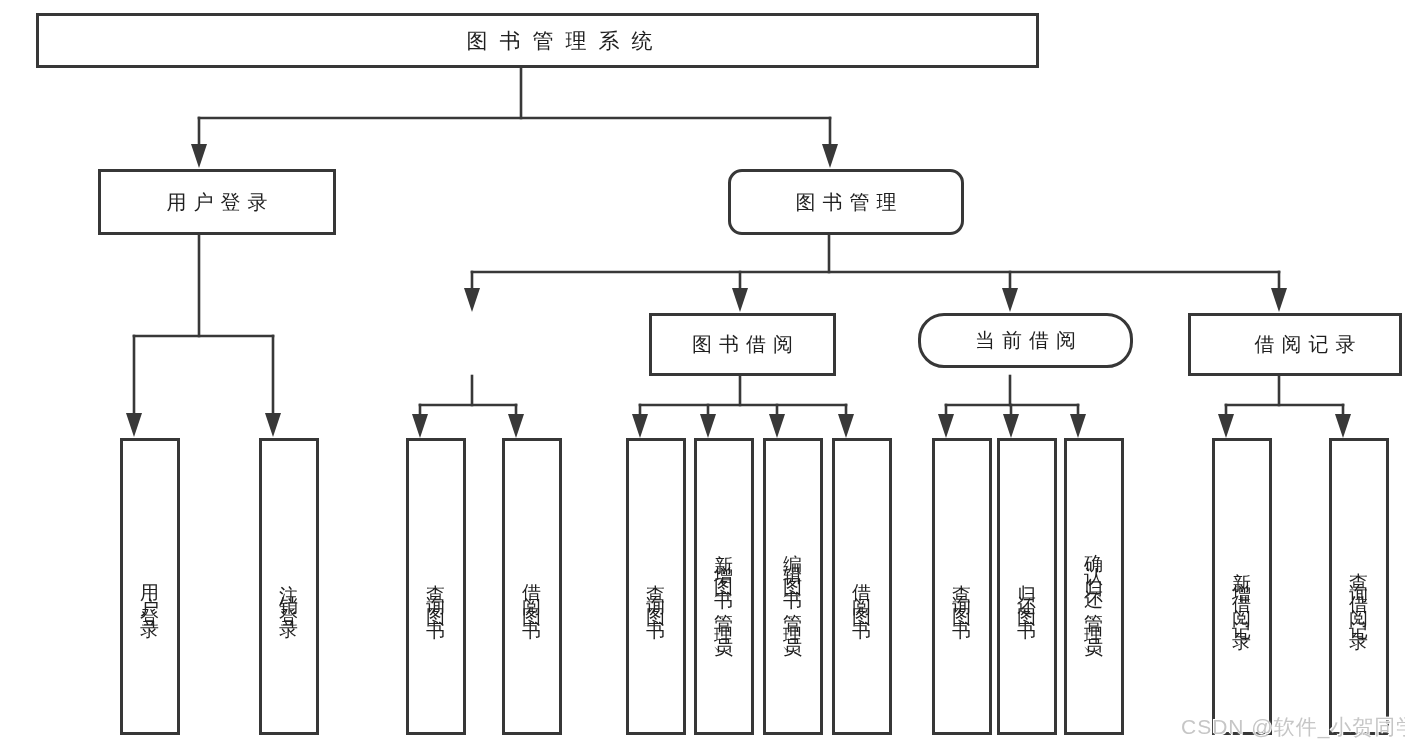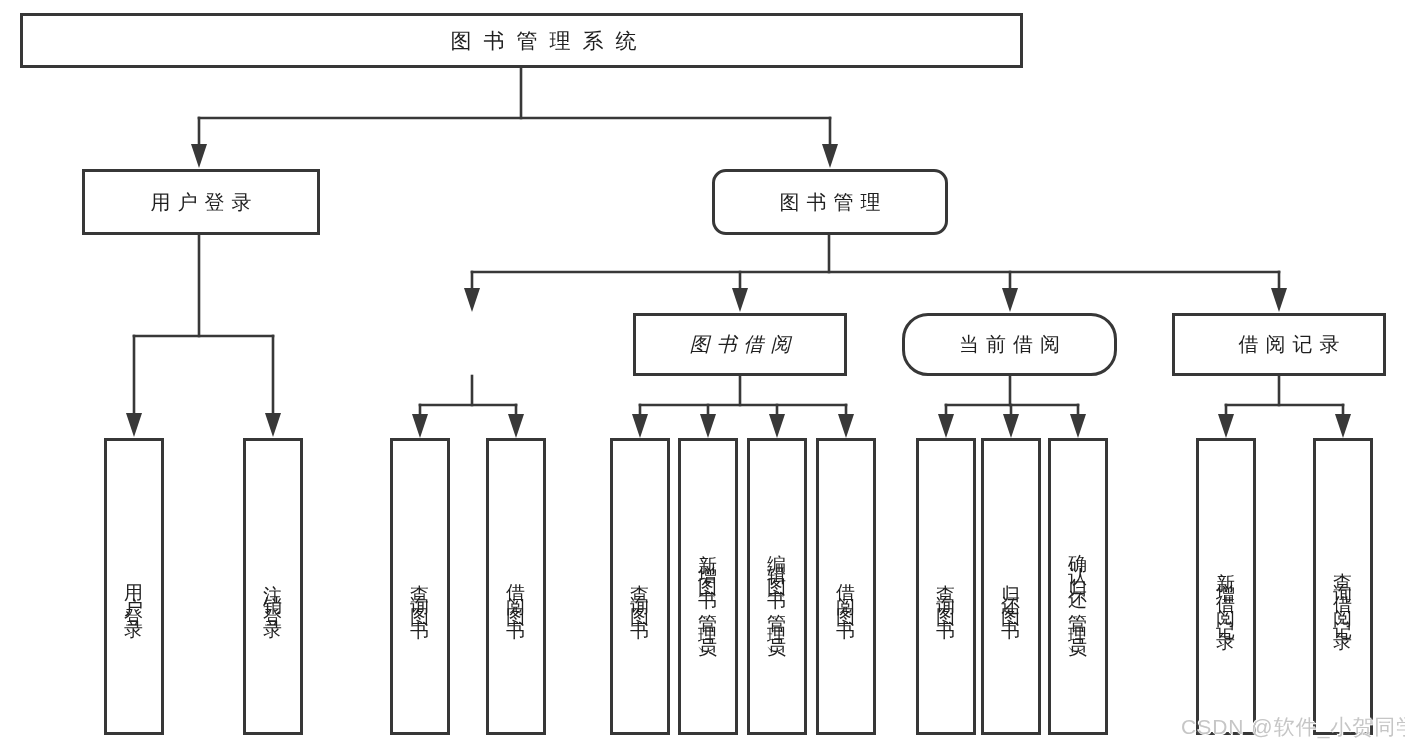--- a/index.html
+++ b/index.html
@@ -19,20 +19,21 @@
     z-index: 1;
   }
   .box {
     position: absolute;
     background: #ffffff;
     border: 3px solid #373737;
     display: flex;
     align-items: center;
     justify-content: center;
     z-index: 2;
+    margin-left: 16px;
   }
   .hlabel {
     font-size: 20px;
     letter-spacing: 7px;
     text-indent: 7px; 
     white-space: nowrap;
     color: #1f1f1f;
   }
   .root-label {
     font-size: 21px;
@@ -134,24 +135,24 @@
     <span class="root-label">图书管理系统</span>
   </div>
 
   <div class="box" style="left:82px; top:169px; width:238px; height:66px;">
     <span class="hlabel">用户登录</span>
   </div>
   <div class="box" style="left:712px; top:169px; width:236px; height:66px;border-radius:14px;">
     <span class="hlabel">图书管理</span>
   </div>
 
-  <div class="box" style="left:633px; top:313px; width:214px; height:63px;font-style:italic;">
+  <div class="box" style="left:633px; top:313px; width:187px; height:63px;">
     <span class="hlabel">图书借阅</span>
   </div>
-  <div class="box" style="left:902px; top:313px; width:215px; height:63px;border-radius:26px;">
+  <div class="box" style="left:902px; top:313px; width:215px; height:55px;border-radius:26px;">
     <span class="hlabel">当前借阅</span>
   </div>
   <div class="box" style="left:1172px; top:313px; width:214px; height:63px;padding-left:20px;">
     <span class="hlabel">借阅记录</span>
   </div>
 
   <div class="box" style="left:104px; top:438px; width:60px; height:297px;">
     <span class="vtext">用户登录</span>
   </div>
   <div class="box" style="left:243px; top:438px; width:60px; height:297px;">

